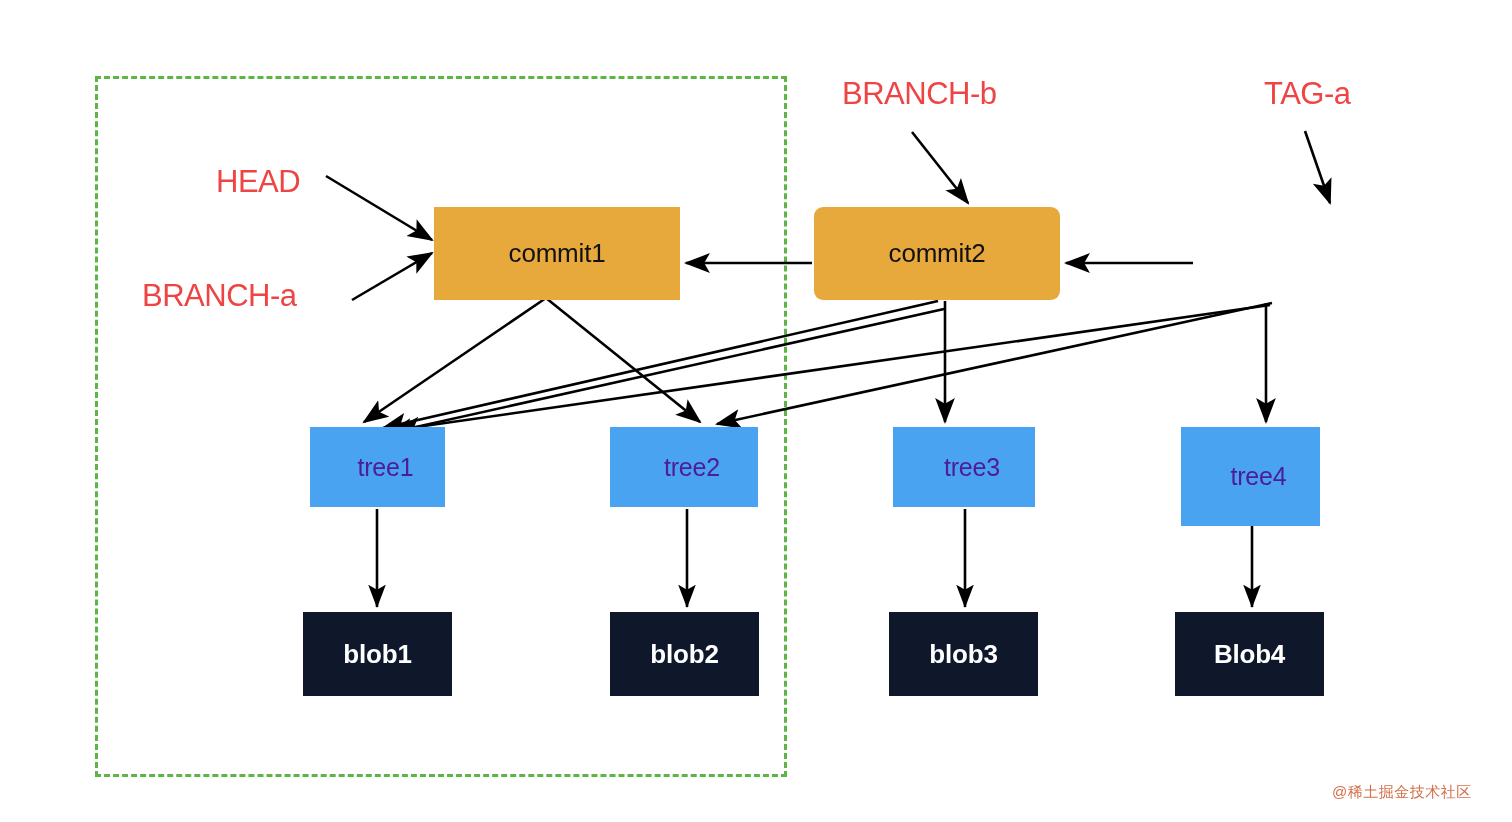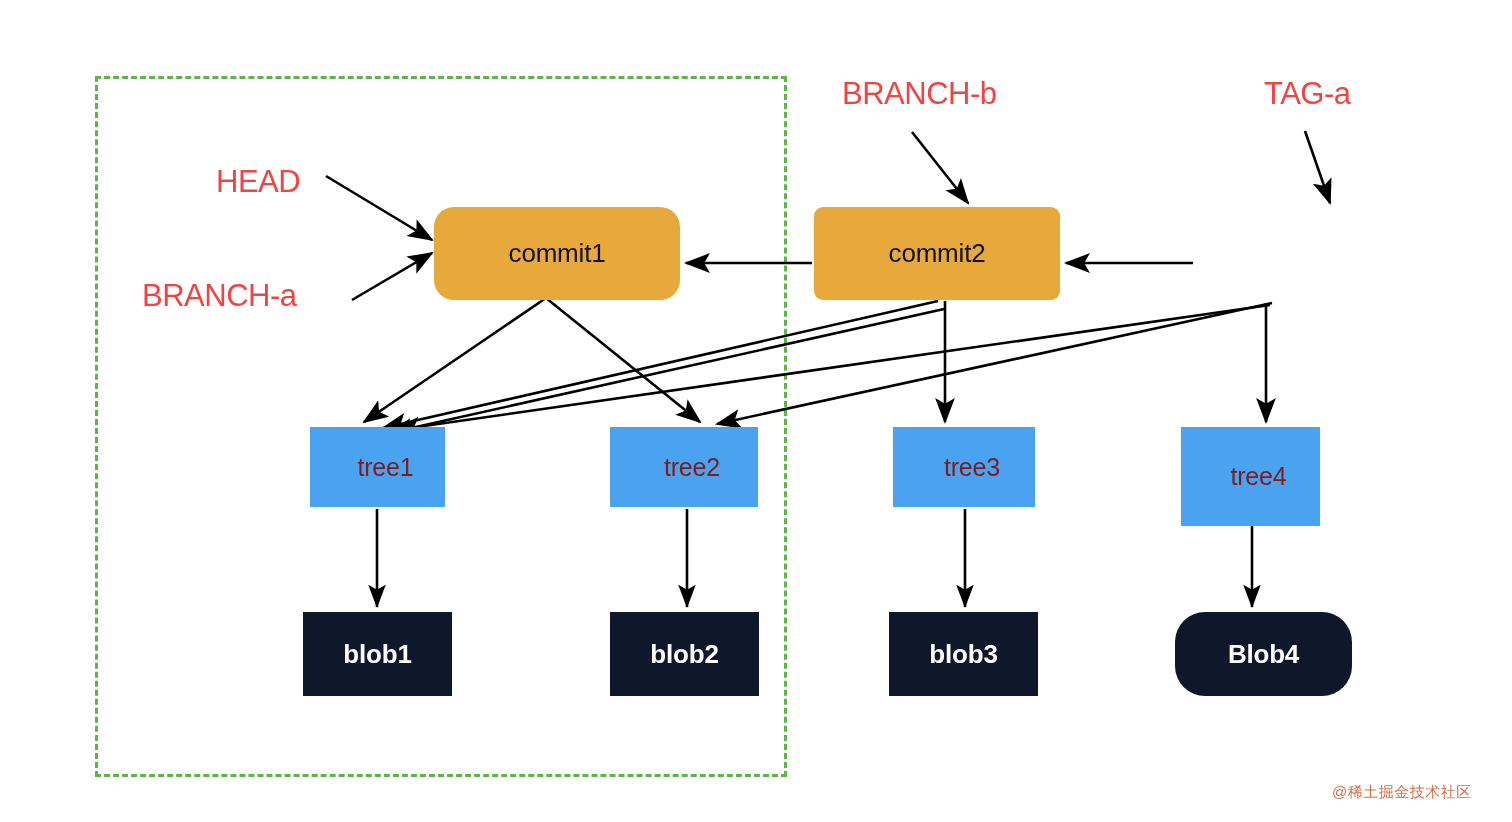--- a/index.html
+++ b/index.html
@@ -34,21 +34,21 @@
     font-weight: 400;
     letter-spacing: -0.2px;
   }
   .node-commit {
     background: #e8a93c;
     color: #111111;
     font-size: 26px;
   }
   .node-tree {
     background: #49a3f1;
-    color: #7f1d1d;
+    color: #4c1d95;
     font-size: 25px;
     padding-left: 16px;
   }
   .node-blob {
     background: #0f172a;
     color: #ffffff;
     font-size: 26px;
     font-weight: 700;
   }
   .ref-label {
@@ -119,28 +119,28 @@
       <path d="M965,509 L965,607" marker-end="url(#ah-sm)"></path>
       <path d="M1252,509 L1252,607" marker-end="url(#ah-sm)"></path>
     </g>
   </svg>
 
   <div class="ref-label" style="left: 216px; top: 164px;">HEAD</div>
   <div class="ref-label" style="left: 142px; top: 278px;">BRANCH-a</div>
   <div class="ref-label" style="left: 842px; top: 76px;">BRANCH-b</div>
   <div class="ref-label" style="left: 1264px; top: 76px;">TAG-a</div>
 
-  <div class="node node-commit" style="left: 434px; top: 207px; width: 246px; height: 93px; border-radius: 20px;">commit1</div>
+  <div class="node node-commit" style="left: 434px; top: 207px; width: 246px; height: 93px;">commit1</div>
   <div class="node node-commit" style="left: 814px; top: 207px; width: 246px; height: 93px; border-radius: 9px;">commit2</div>
 
   <div class="node node-tree" style="left: 310px; top: 427px; width: 135px; height: 80px;">tree1</div>
   <div class="node node-tree" style="left: 610px; top: 427px; width: 148px; height: 80px;">tree2</div>
   <div class="node node-tree" style="left: 893px; top: 427px; width: 142px; height: 80px;">tree3</div>
   <div class="node node-tree" style="left: 1181px; top: 427px; width: 139px; height: 99px;">tree4</div>
 
   <div class="node node-blob" style="left: 303px; top: 612px; width: 149px; height: 84px;">blob1</div>
   <div class="node node-blob" style="left: 610px; top: 612px; width: 149px; height: 84px;">blob2</div>
   <div class="node node-blob" style="left: 889px; top: 612px; width: 149px; height: 84px;">blob3</div>
-  <div class="node node-blob" style="left: 1175px; top: 612px; width: 177px; height: 84px; border-radius: 30px;">Blob4</div>
+  <div class="node node-blob" style="left: 1175px; top: 612px; width: 149px; height: 84px;">Blob4</div>
 
   <div id="watermark" style="left: 1332px; top: 783px;">@稀土掘金技术社区</div>
 
 </div>
 
 </body></html>

